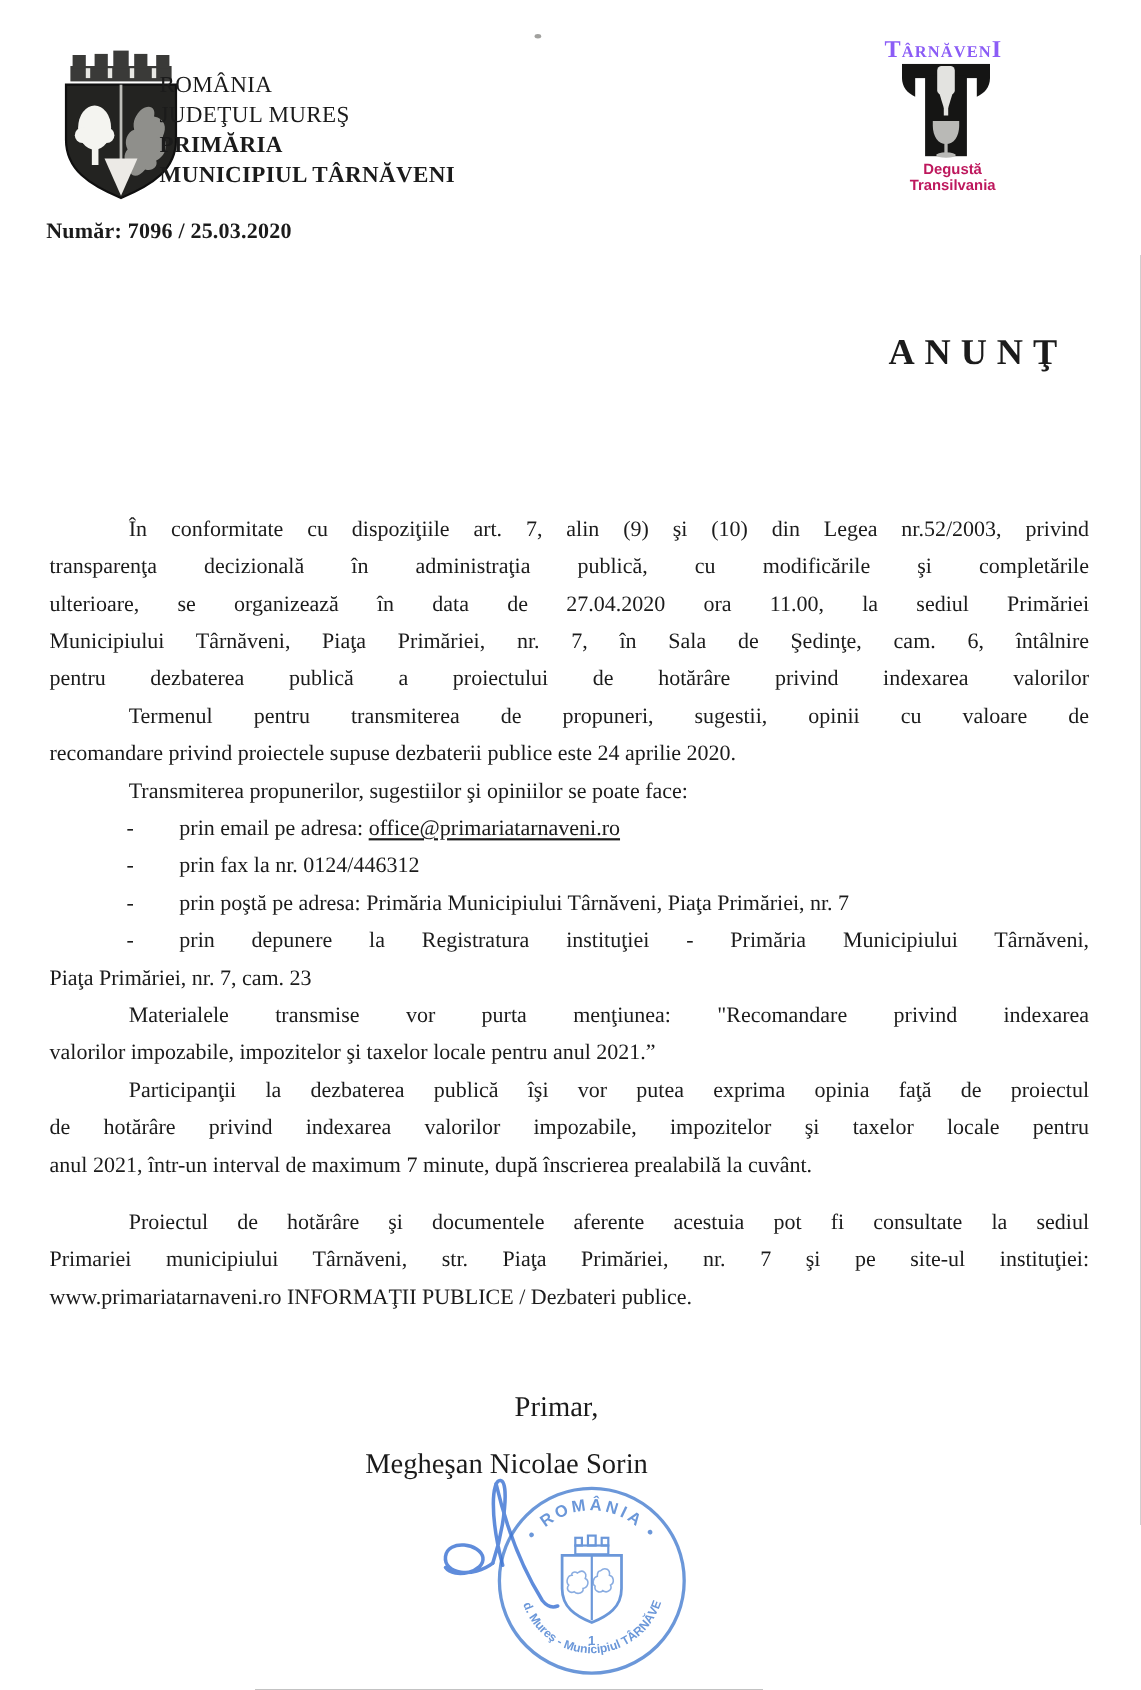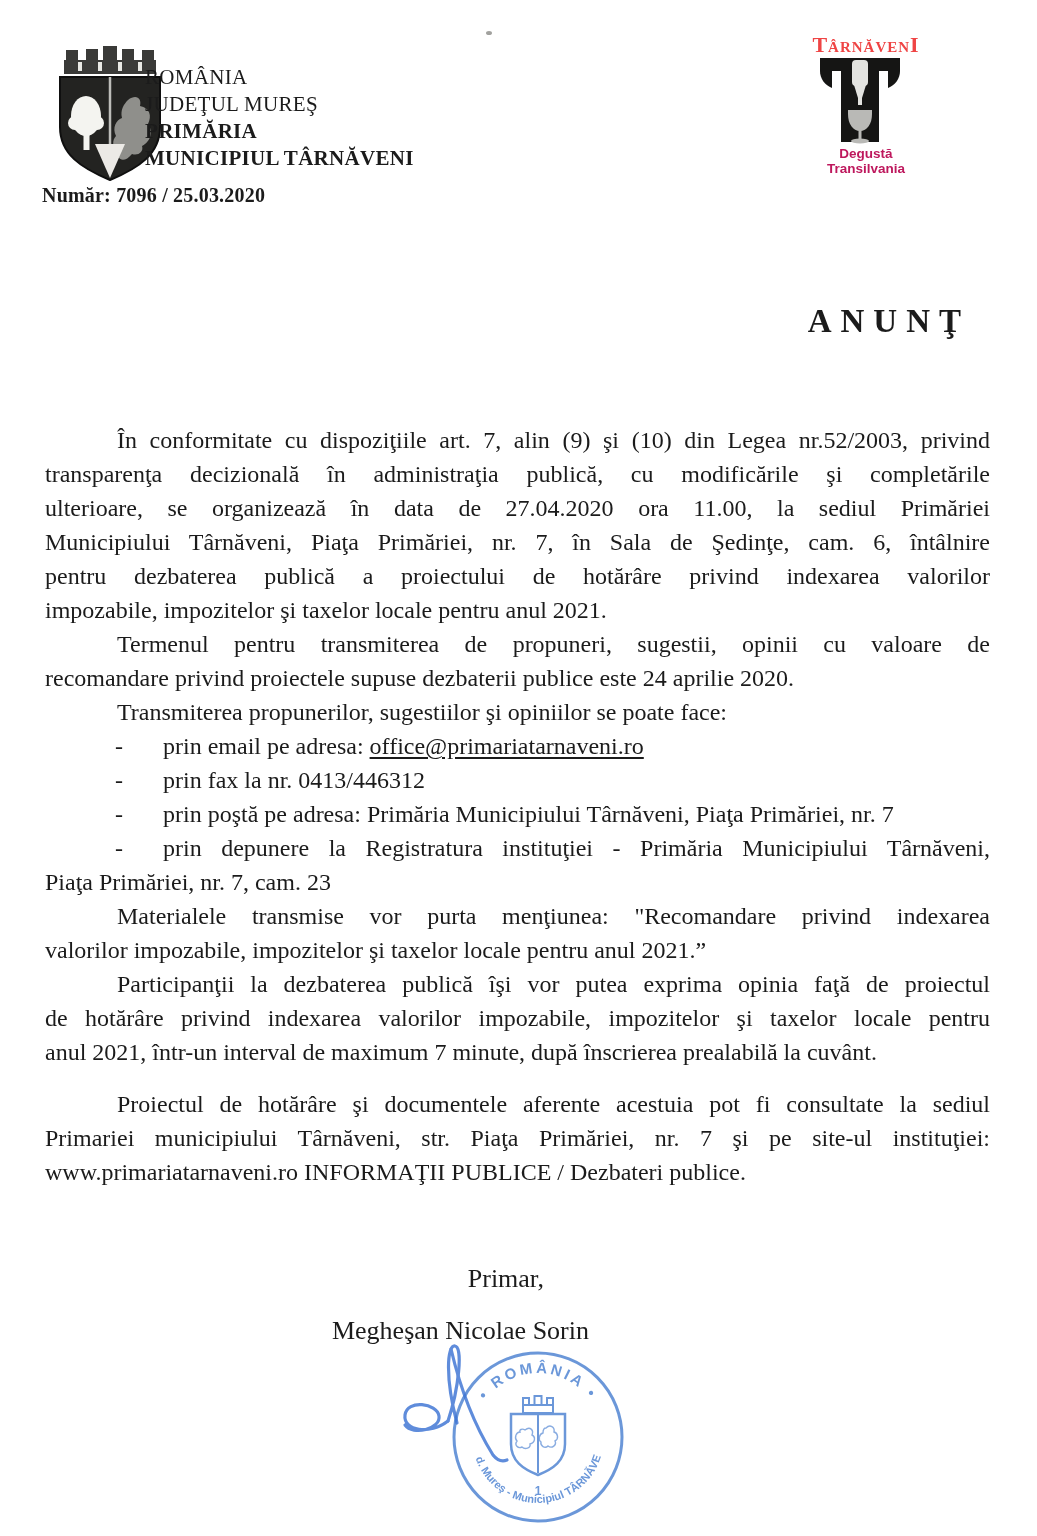--- a/index.html
+++ b/index.html
@@ -7,36 +7,36 @@
     position:relative; width:1037px; height:1536px; margin:0 auto;
     background:#ffffff; overflow:hidden;
     font-family:"Liberation Serif", serif; color:#1b1b1b;
   }
   .abs{position:absolute;}
 
   
   .crest{left:48px; top:44px; width:124px; height:142px;}
   .org{left:145px; top:64px; font-size:21px; line-height:27px; letter-spacing:.3px;}
   .org .b{font-weight:bold;}
-  .numar{left:42px; top:184px; font-size:20px; font-weight:bold; letter-spacing:.2px;}
-
-  .brand-name{left:804px; top:32px; width:124px; text-align:center;
-    font-variant:small-caps; font-weight:600; font-size:22px; letter-spacing:1px; color:#ef4444;}
+  .numar{left:42px; top:199px; font-size:20px; font-weight:bold; letter-spacing:.2px;}
+
+  .brand-name{left:804px; top:32px; width:124px; text-align:left;
+    font-variant:small-caps; font-weight:600; font-size:22px; letter-spacing:1px; color:#8b5cf6;}
   .brand-mark{left:820px; top:58px; width:80px; height:90px;}
   .brand-tag{left:800px; top:146px; width:132px; text-align:center;
     font-family:"Liberation Sans", sans-serif; font-size:13.5px; font-weight:600; color:#be185d;}
 
   .speck{left:486px; top:31px; width:6px; height:4px; background:#8a8a86; border-radius:50%; opacity:.8;}
 
   
   .title{left:0; top:303px; width:970px; text-align:right;
     font-size:33px; font-weight:bold; letter-spacing:9px;}
 
   
-  .body{left:45px; top:423px; width:945px; font-size:24px;}
+  .body{left:45px; top:464px; width:945px; font-size:20px;}
   .ln{height:34px; line-height:34px; white-space:nowrap; overflow:visible;}
   .j{text-align:justify; text-align-last:justify; white-space:normal;}
   .ind{padding-left:72px;}
   .dash{display:inline-block; width:48px; margin-left:70px;}
   .gap18{height:18px;}
   .email{text-decoration:underline; text-underline-offset:3px;}
 
   
   .sig-role{left:350px; top:1264px; width:194px; text-align:right; font-size:26px;}
   .sig-name{left:267px; top:1316px; width:322px; text-align:right; font-size:26px;}
@@ -117,38 +117,37 @@
   <div class="abs title">ANUNŢ</div>
 
   <div class="abs body">
 
     <div>
       <div class="ln j ind">În conformitate cu dispoziţiile art. 7, alin (9) şi (10) din Legea nr.52/2003, privind</div>
       <div class="ln j">transparenţa decizională în administraţia publică, cu modificările şi completările</div>
       <div class="ln j">ulterioare, se organizează în data de 27.04.2020 ora 11.00, la sediul Primăriei</div>
       <div class="ln j">Municipiului Târnăveni, Piaţa Primăriei, nr. 7, în Sala de Şedinţe, cam. 6, întâlnire</div>
       <div class="ln j">pentru dezbaterea publică a proiectului de hotărâre privind indexarea valorilor</div>
-      <div class="ln">impozabile, impozitelor şi taxelor locale pentru anul 2021.</div>
     </div>
 
     <div>
       <div class="ln j ind">Termenul pentru transmiterea de propuneri, sugestii, opinii cu valoare de</div>
       <div class="ln">recomandare privind proiectele supuse dezbaterii publice este 24 aprilie 2020.</div>
     </div>
 
     <div>
       <div class="ln ind">Transmiterea propunerilor, sugestiilor şi opiniilor se poate face:</div>
     </div>
 
     <div>
       <div class="ln">
         <span class="dash">-</span><span>prin email pe adresa: </span><span class="email">office@primariatarnaveni.ro</span>
       </div>
       <div class="ln">
-        <span class="dash">-</span><span>prin fax la nr. 0413/446312</span>
+        <span class="dash">-</span><span>prin fax la nr. 0124/446312</span>
       </div>
       <div class="ln">
         <span class="dash">-</span><span>prin poştă pe adresa: Primăria Municipiului Târnăveni, Piaţa Primăriei, nr. 7</span>
       </div>
       <div class="ln j">
         <span class="dash">-</span><span>prin depunere la Registratura instituţiei - Primăria Municipiului Târnăveni,</span>
       </div>
       <div class="ln">Piaţa Primăriei, nr. 7, cam. 23</div>
     </div>
 

